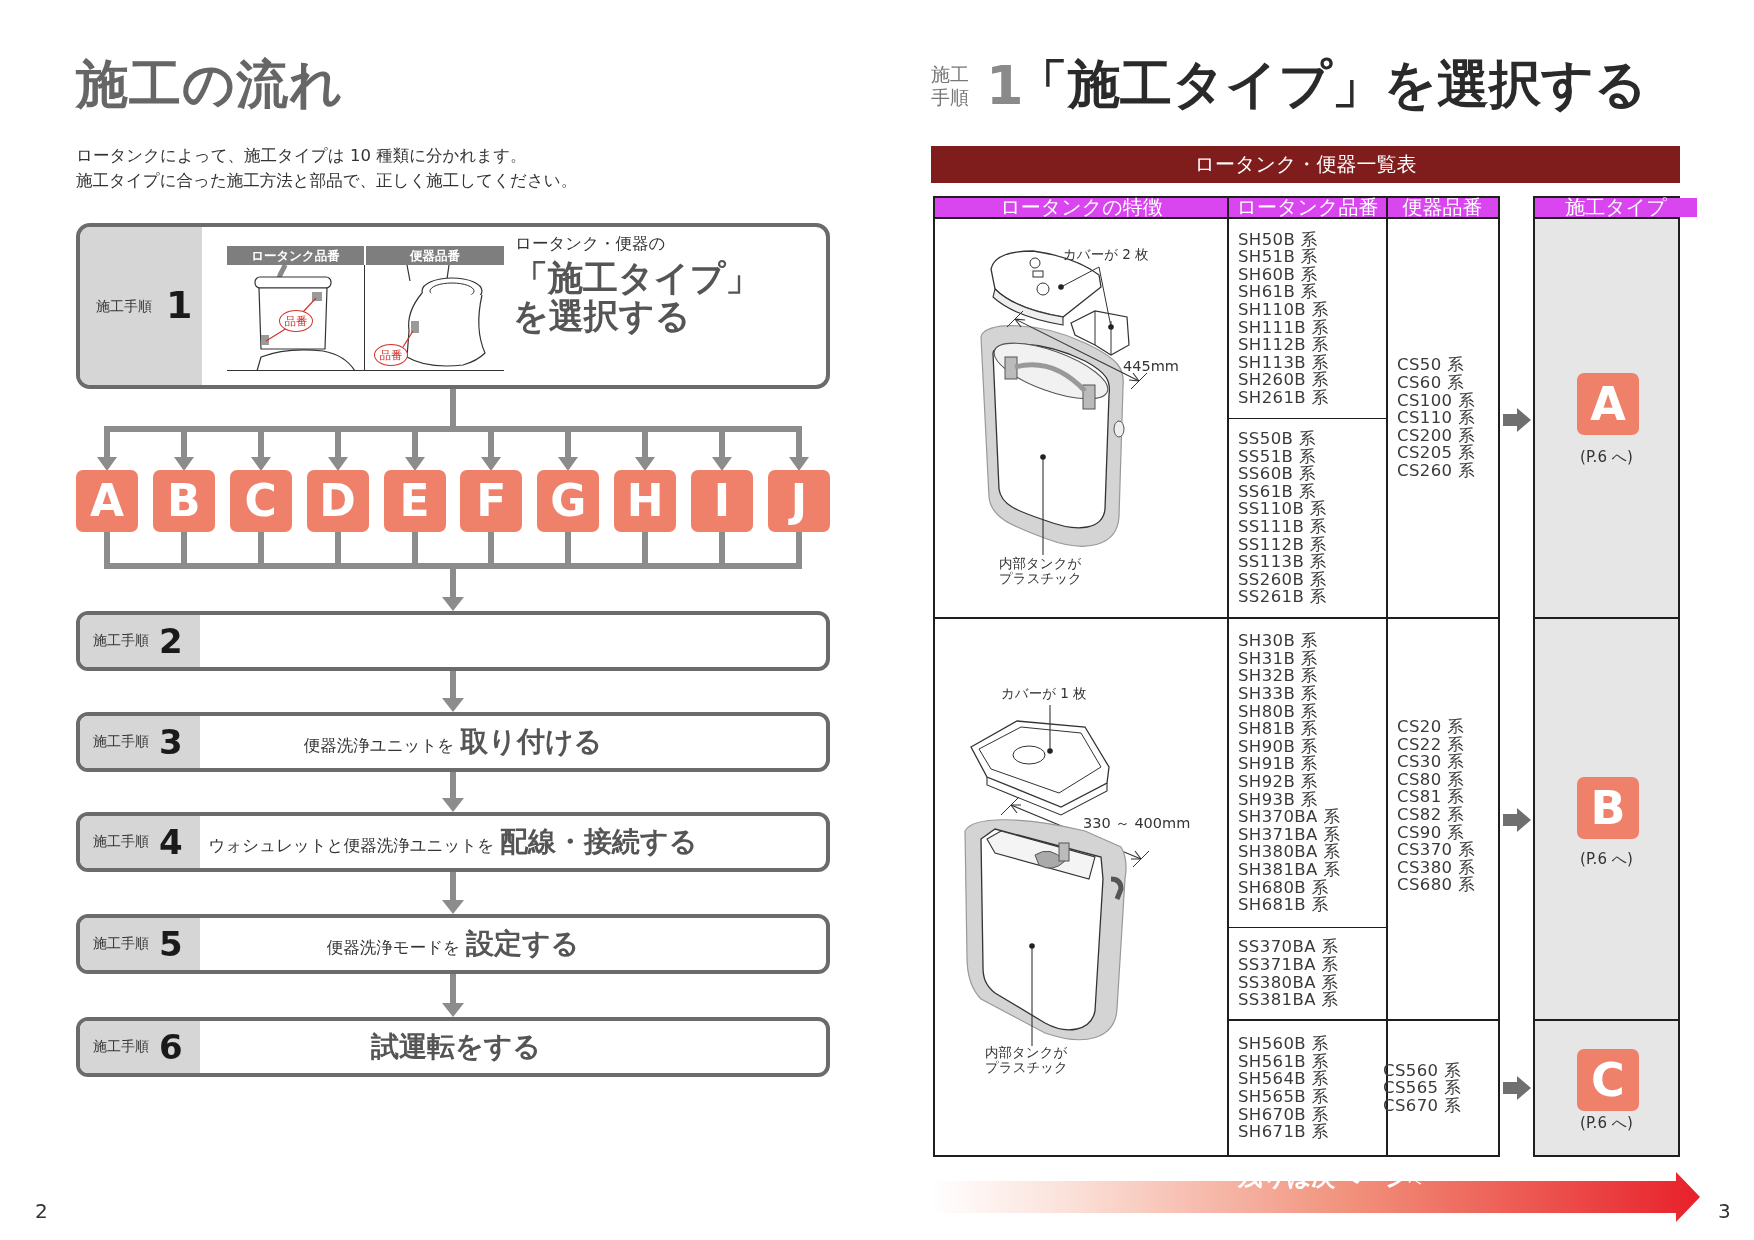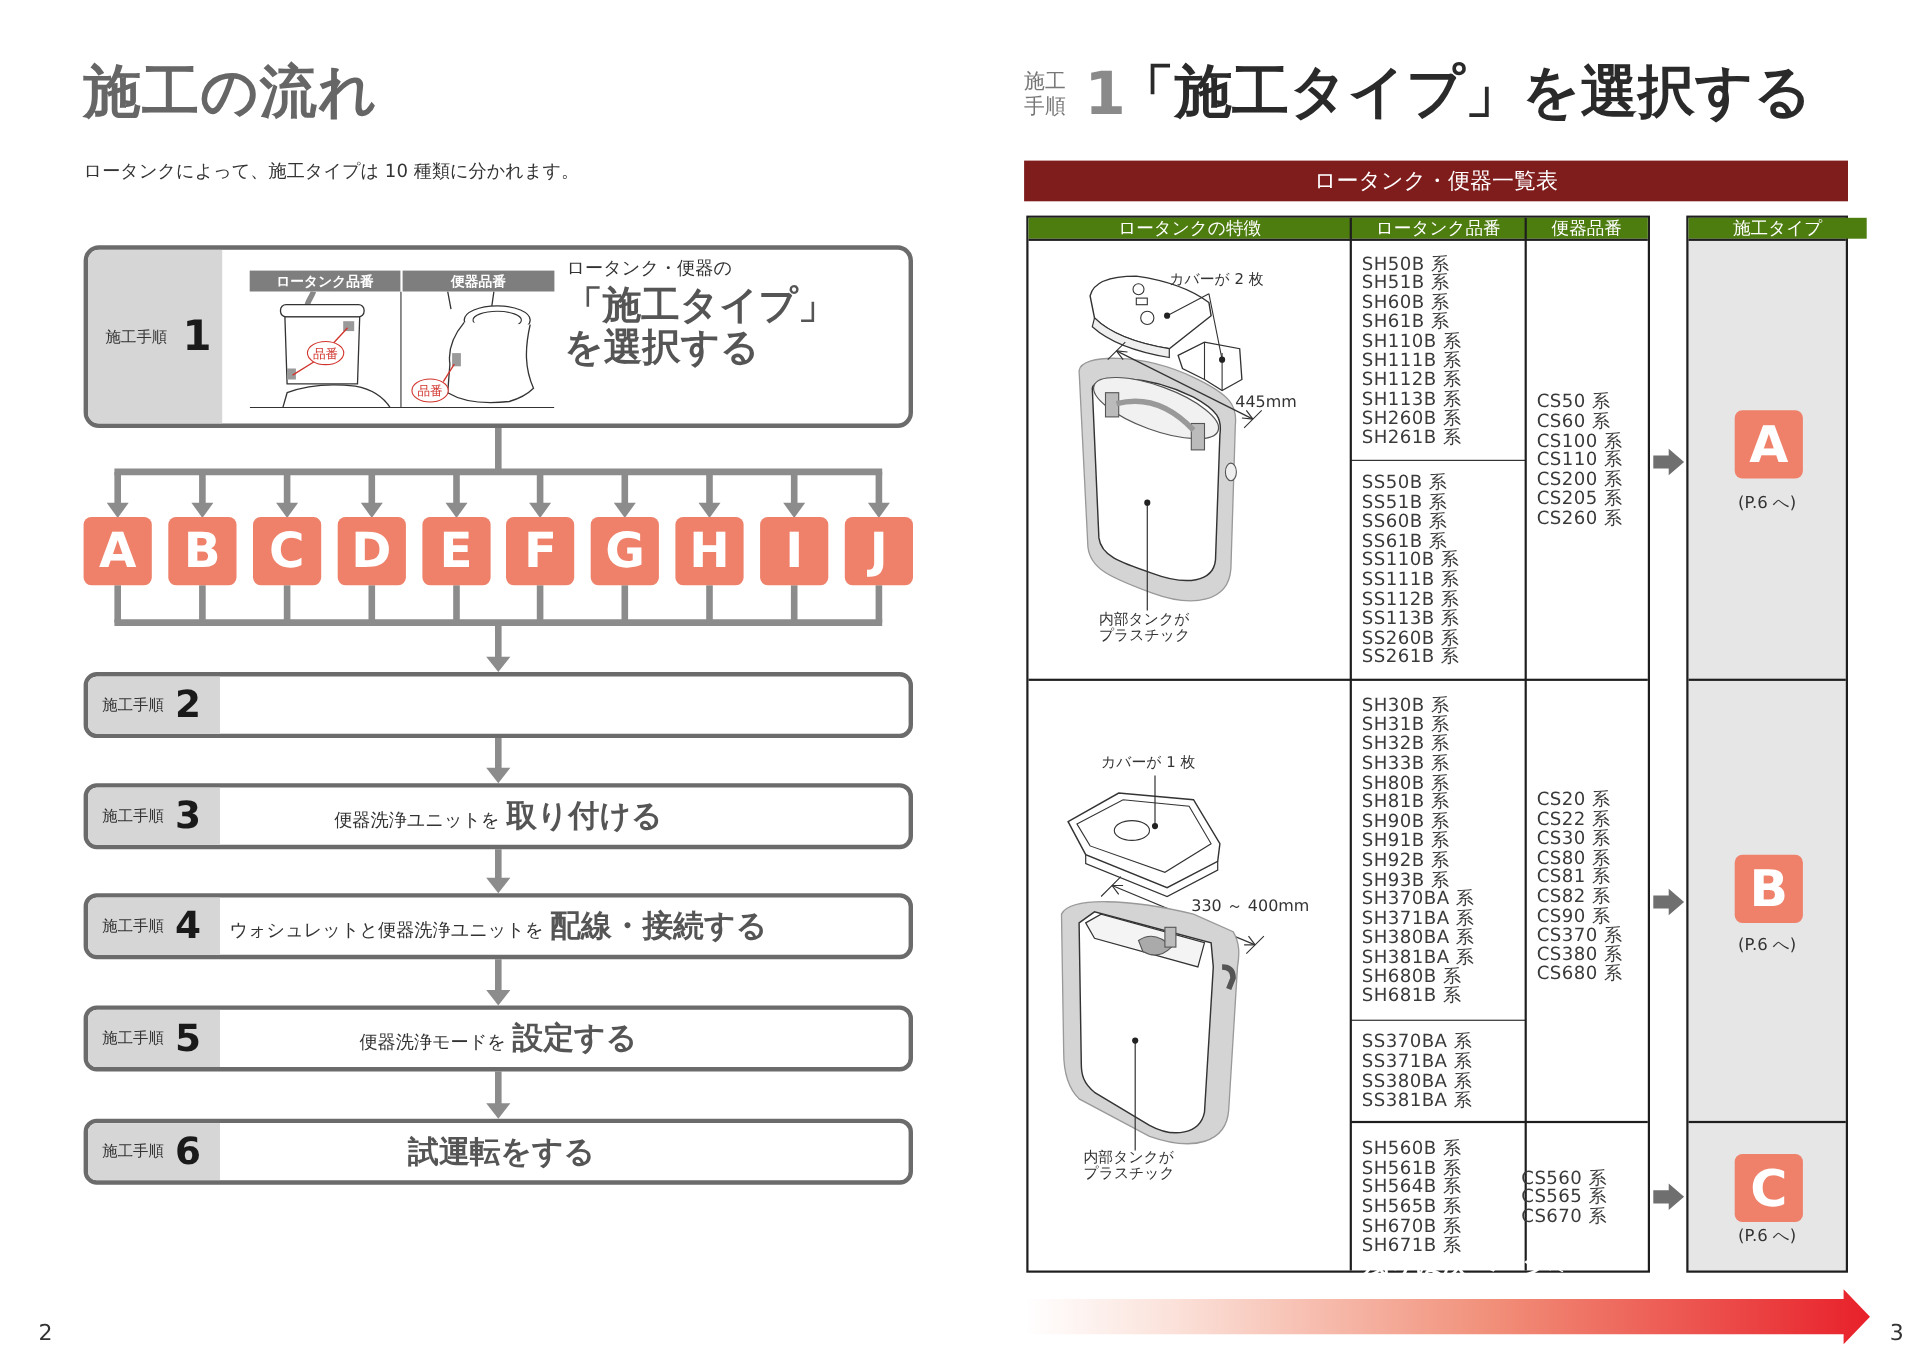--- a/index.html
+++ b/index.html
@@ -50,32 +50,32 @@
 
   
   .rt-steplabel { left:931px; top:63px; font-size:19px; line-height:23px; color:#777; }
   .rt-stepnum { left:986px; top:58px; font-size:54px; line-height:56px; font-weight:bold; color:#8a8a8a; }
   .rt-title { left:1016px; top:54px; font-size:52px; line-height:60px; font-weight:bold; color:#2a2a2a; white-space:nowrap; }
 
   .table-bar { left:931px; top:146px; width:749px; height:37px; background:#7f1d1d; color:#fff; font-size:20px; line-height:37px; text-align:center; }
 
   .tbl { left:933px; top:196px; width:567px; height:961px; box-sizing:border-box; border:2px solid #1e1e1e; }
   .tcell { position:absolute; box-sizing:border-box; }
-  .thead { top:0; height:19px; background:#4d7c0f; color:#fff; font-size:16px; line-height:19px; text-align:center; white-space:nowrap; }
+  .thead { top:0; height:19px; background:#d946ef; color:#fff; font-size:20px; line-height:19px; text-align:center; white-space:nowrap; }
   .vline { position:absolute; background:#1e1e1e; }
   .models { display:flex; flex-direction:column; justify-content:center; padding-left:9px; font-size:16.5px; line-height:17.6px; color:#3a3a3a; letter-spacing:0.4px; white-space:nowrap; }
 
   .feat-label { position:absolute; font-size:13.5px; line-height:15px; color:#333; white-space:nowrap; }
   .feat-dim { position:absolute; font-size:14.5px; color:#333; white-space:nowrap; }
 
   .typecol { left:1533px; top:196px; width:147px; height:961px; box-sizing:border-box; border:2px solid #1e1e1e; background:#e6e6e6; }
   .tbadge { position:absolute; left:42px; width:62px; height:62px; background:#ef806a; border-radius:7px; color:#fff; font-size:46px; font-weight:bold; line-height:62px; text-align:center; }
   .tref { position:absolute; left:0; width:143px; text-align:center; font-size:15px; color:#333; white-space:nowrap; }
 
-  .banner-text { left:1195px; top:1132px; width:270px; height:34px; line-height:34px; text-align:center; color:#fff; font-weight:bold; font-size:24px; white-space:nowrap; }
+  .banner-text { left:1195px; top:1160px; width:270px; height:34px; line-height:34px; text-align:center; color:#fff; font-weight:bold; font-size:24px; white-space:nowrap; }
   .banner-text .suffix { font-size:13px; font-weight:normal; }
 </style>
 </head>
 <body>
 
 <svg class="layer" width="1754" height="1240" viewBox="0 0 1754 1240">
   <defs>
     <linearGradient id="bannerGrad" x1="0" y1="0" x2="1" y2="0">
       <stop offset="0" stop-color="#ffffff"></stop>
       <stop offset="0.18" stop-color="#fbe1d9"></stop>
@@ -112,20 +112,21 @@
     <polygon points="1503,414 1517,414 1517,408 1531,420 1517,432 1517,426 1503,426"></polygon>
     <polygon points="1503,814 1517,814 1517,808 1531,820 1517,832 1517,826 1503,826"></polygon>
     <polygon points="1503,1082 1517,1082 1517,1076 1531,1088 1517,1100 1517,1094 1503,1094"></polygon>
   </g>
   <path d="M931,1181 H1676 V1172 L1700,1197 L1676,1222 V1213 H931 Z" fill="url(#bannerGrad)"></path>
 </svg>
 
 <div class="abs lt-title">施工の流れ</div>
 <div class="abs lt-intro">
   <div>ロータンクによって、施工タイプは 10 種類に分かれます。</div>
+  <div>施工タイプに合った施工方法と部品で、正しく施工してください。</div>
 </div>
 
 <div class="abs step1">
   <div class="gray"></div>
   <span class="step-label">施工手順</span>
   <span class="step-num">1</span>
 </div>
 
 <div class="abs img-panel">
   <div class="img-head h1">ロータンク品番</div>

